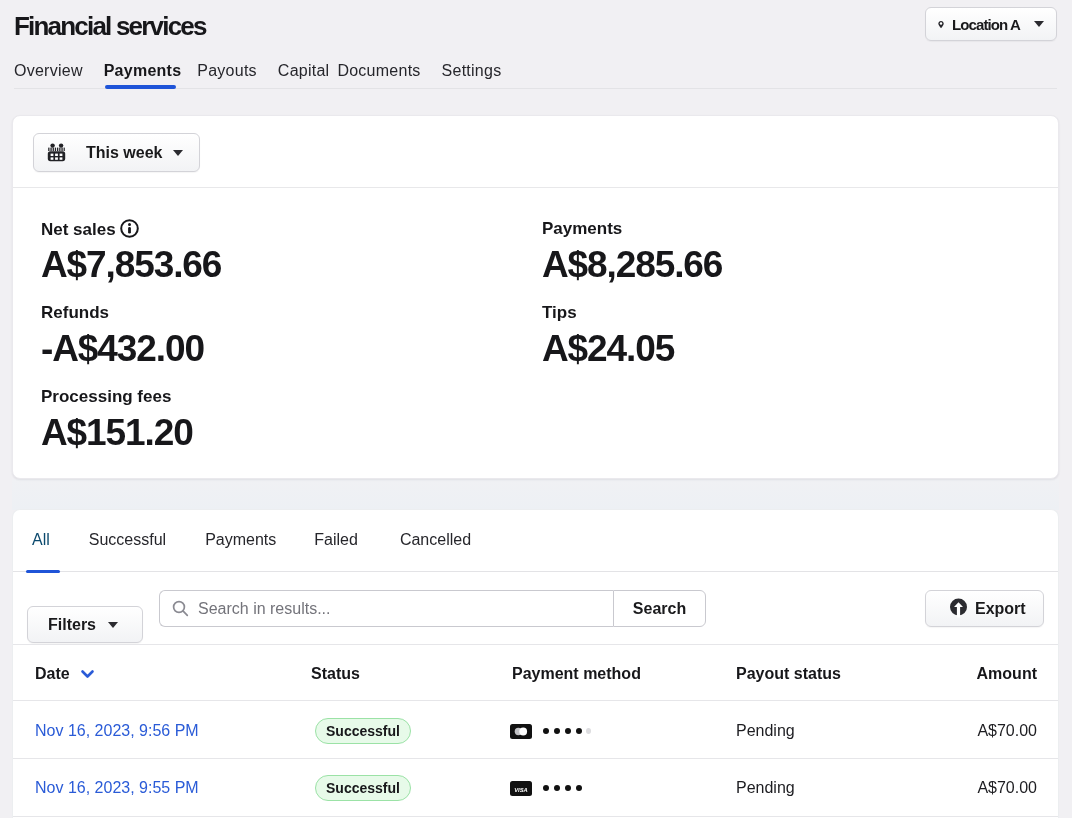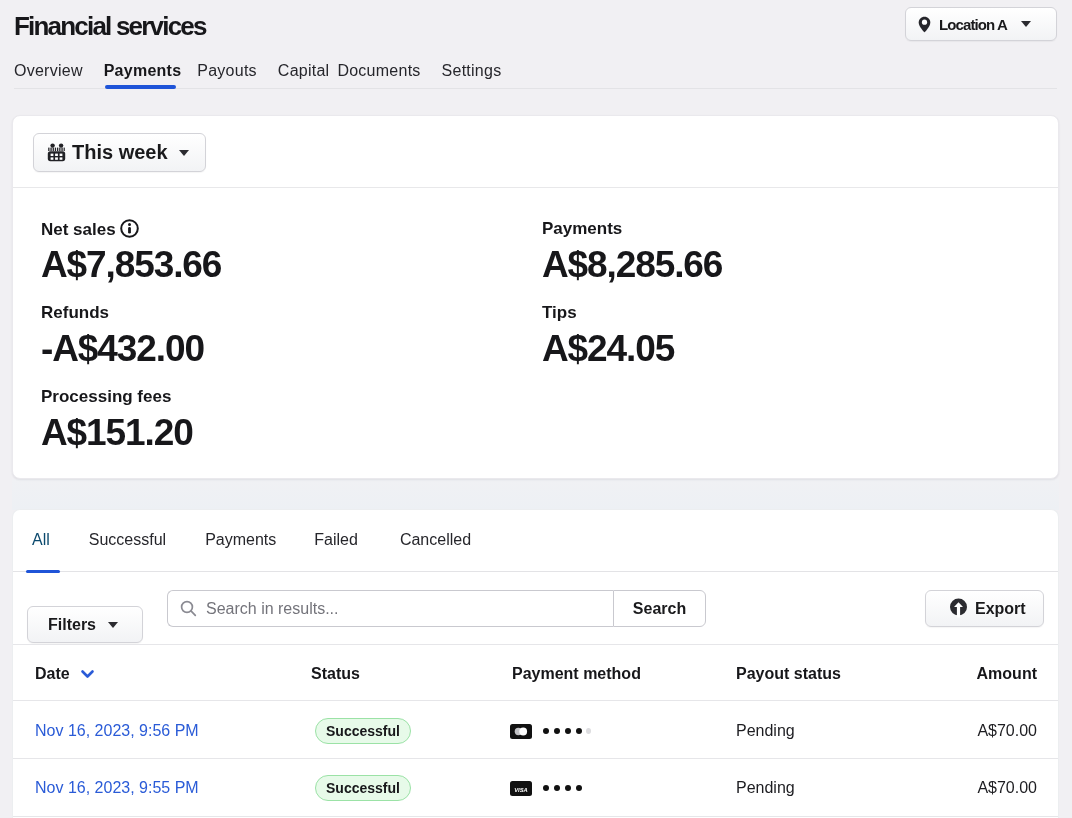--- a/index.html
+++ b/index.html
@@ -11,21 +11,21 @@
   position:relative;
   overflow:hidden;
 }
 h1 {
   position:absolute; left:14px; top:11px;
   font-size:26px; font-weight:bold; color:#17171a;
   letter-spacing:-1.8px;
 }
 
 .locbtn {
-  position:absolute; right:15px; top:7px; height:34px; width:152px;
+  position:absolute; right:15px; top:7px; height:34px; width:132px;
   display:flex; align-items:center;
   border:1px solid #d3d3d8; border-radius:6px;
   background:linear-gradient(#ffffff, #f2f3f5);
   padding:0 12px;
   box-shadow:0 1px 1px rgba(0,0,0,0.04);
 }
 .locbtn .txt { font-weight:bold; font-size:15px; letter-spacing:-0.9px; margin:0 14px 0 8px; white-space:nowrap; }
 .caret { width:0; height:0; border-left:5px solid transparent; border-right:5px solid transparent; border-top:6px solid #2b2b30; }
 
 .tabs { position:absolute; left:14px; top:62px; font-size:16px; letter-spacing:0.25px; }
@@ -44,21 +44,21 @@
   box-shadow:0 1px 2px rgba(20,30,50,0.08);
 }
 .weekbtn {
   position:absolute; left:20px; top:17px; height:39px;
   display:flex; align-items:center;
   border:1px solid #d3d3d8; border-radius:6px;
   background:linear-gradient(#ffffff, #f2f3f5);
   padding:0 16px 0 13px;
   box-shadow:0 1px 1px rgba(0,0,0,0.04);
 }
-.weekbtn .txt { font-weight:bold; font-size:20px; margin:0 11px 0 6px; }
+.weekbtn .txt { font-weight:bold; font-size:16px; margin:0 11px 0 20px; }
 .carddiv { position:absolute; left:0; right:0; height:1px; background:#e8e8ea; }
 .stat-label { position:absolute; font-size:17px; font-weight:bold; color:#17171a; line-height:20px; }
 .stat-value { position:absolute; font-size:37px; font-weight:bold; color:#17171a; letter-spacing:-1.1px; line-height:38px; }
 
 .card2 {
   position:absolute; left:12px; top:509px; width:1047px; height:310px;
   background:#fff; border-radius:8px 8px 0 0; border:1px solid #eceef0; border-bottom:none;
 }
 .ftabs { position:absolute; top:21px; left:19px; font-size:16px; color:#26262b; }
 .ftabs span { display:inline-block; }
@@ -72,21 +72,21 @@
   border:1px solid #d3d3d8; border-radius:6px;
   background:linear-gradient(#ffffff, #f2f3f5);
   padding:0 0 0 20px;
   box-shadow:0 1px 1px rgba(0,0,0,0.04);
   margin-top:16px;
 }
 .filtersbtn .txt { font-weight:bold; font-size:16px; margin-right:12px; }
 .searchwrap { position:absolute; left:146px; top:80px; width:547px; height:37px; display:flex; }
 .searchbox {
   flex:1; border:1px solid #c9c9cf; border-right:none; border-radius:6px 0 0 6px;
-  background:#fff; display:flex; align-items:center; padding:0 12px;margin-left:8px;
+  background:#fff; display:flex; align-items:center; padding:0 12px;
 }
 .searchbox .ph { color:#73737a; font-size:16px; margin-left:9px; }
 .searchbtn {
   width:93px; border:1px solid #c9c9cf; border-radius:0 6px 6px 0;
   background:#fff; display:flex; align-items:center; justify-content:center;
   font-weight:bold; font-size:16px;
 }
 .exportbtn {
   position:absolute; right:14px; top:80px; height:37px; width:119px;
   display:flex; align-items:center;

